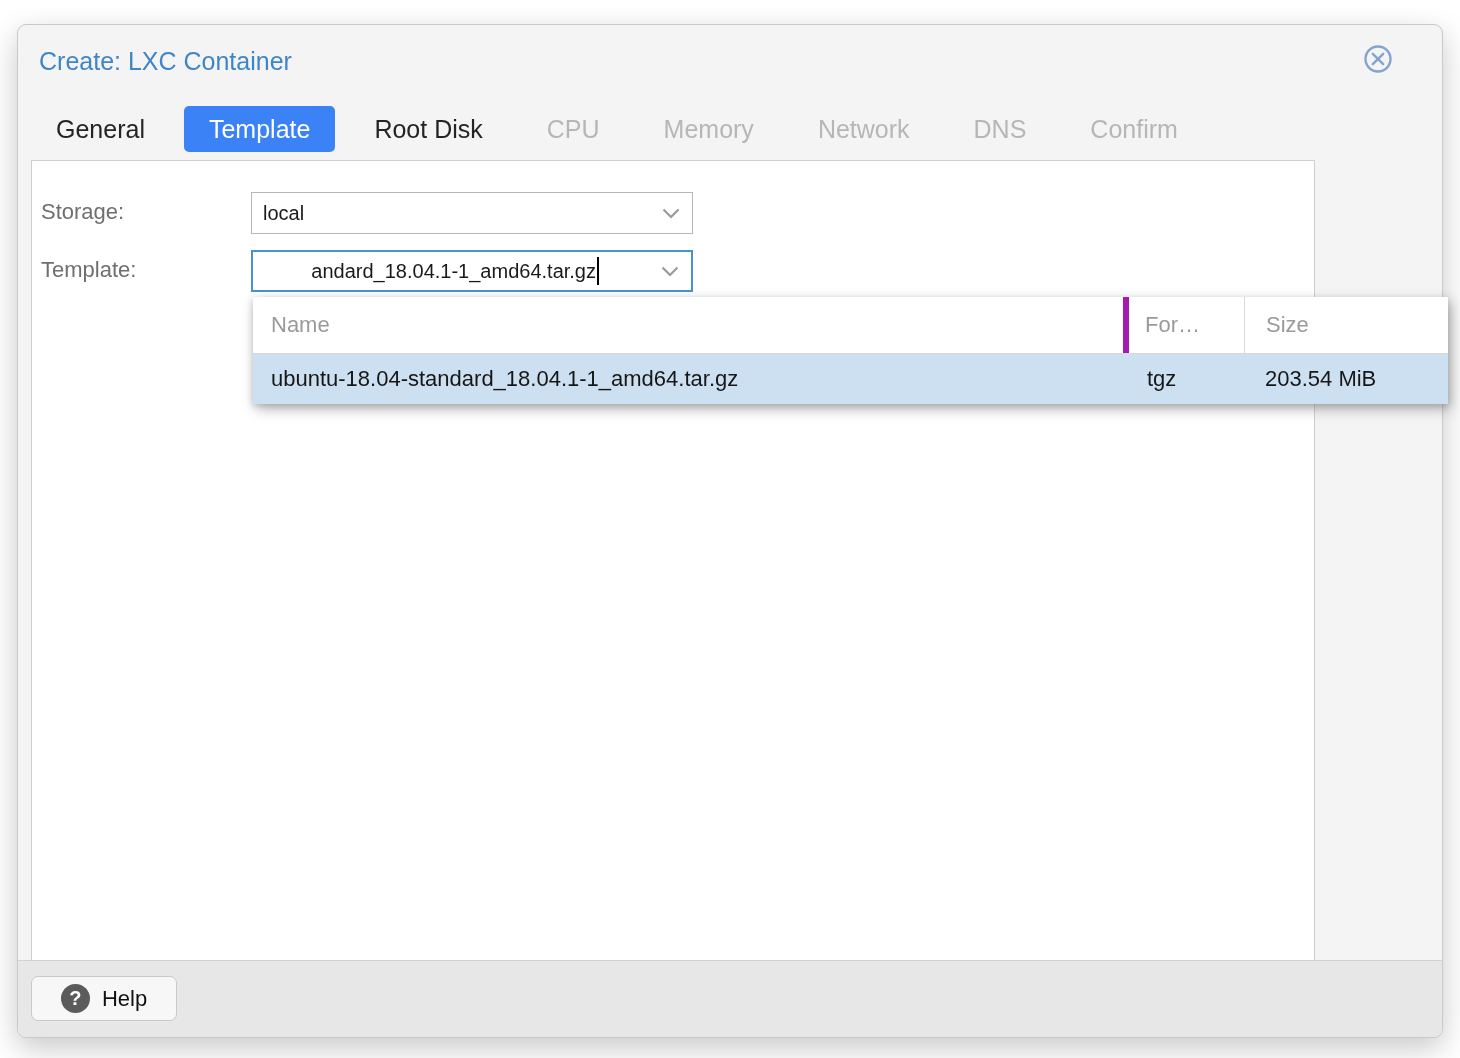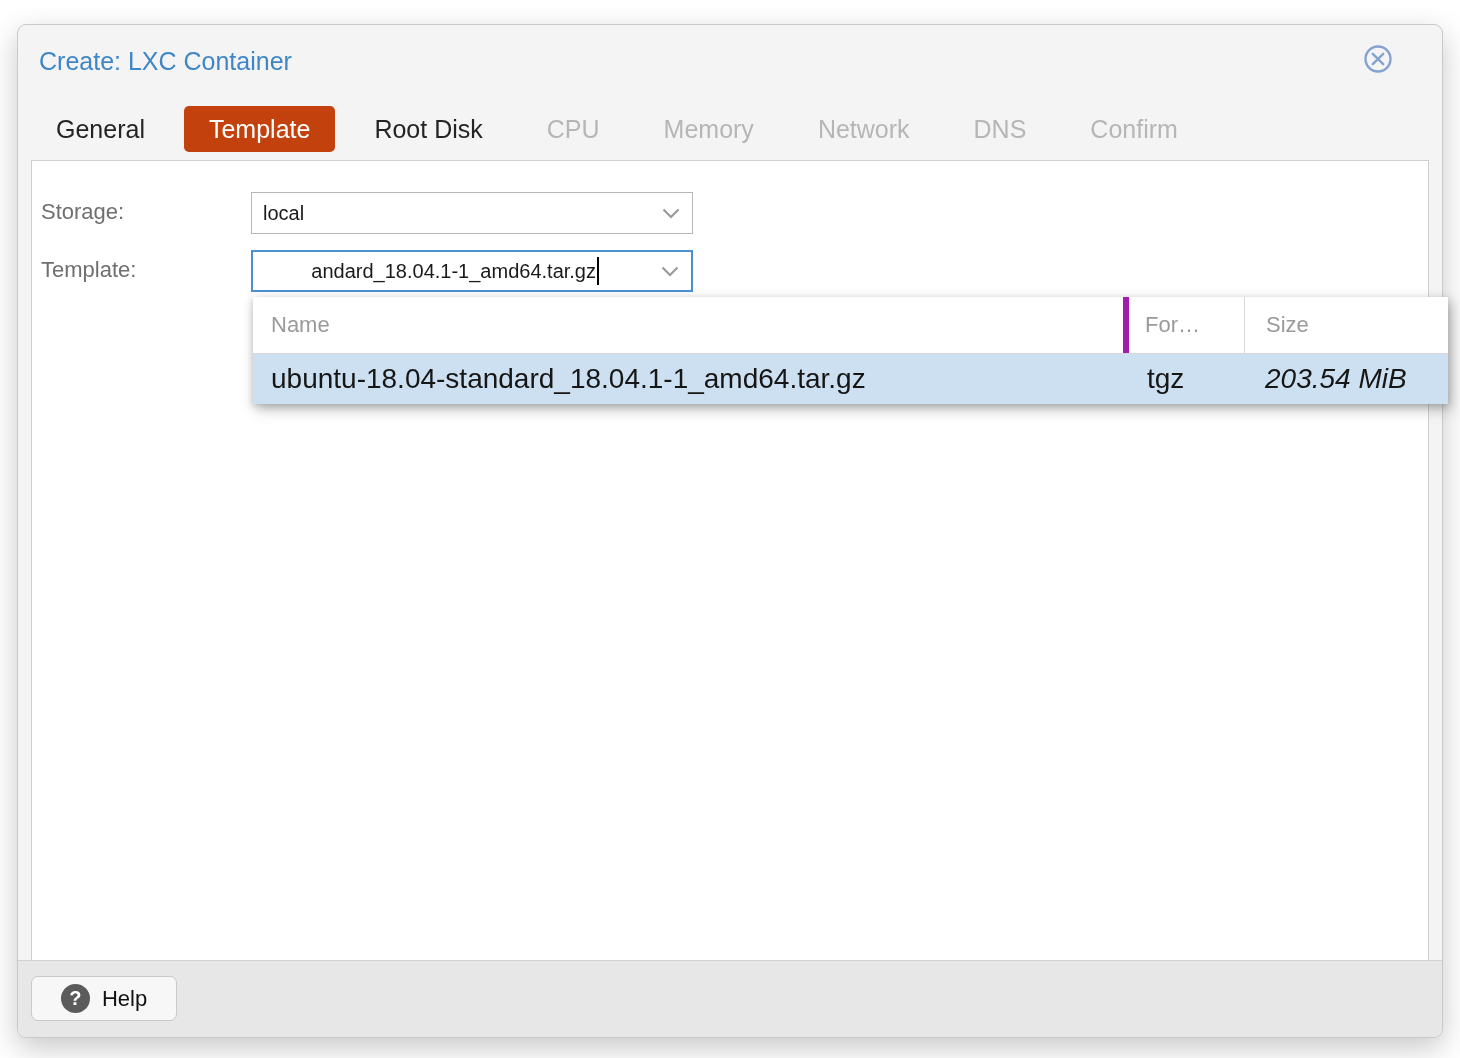--- a/index.html
+++ b/index.html
@@ -12,49 +12,49 @@
           box-shadow:0 10px 30px rgba(0,0,0,.22);box-sizing:border-box;}
 
   .dialog-title{position:absolute;left:21px;top:22px;font-size:25px;color:#3f86c7;}
 
   .close-btn{position:absolute;top:19px;right:49px;width:30px;height:30px;cursor:pointer;}
 
   
   .tabbar{position:absolute;left:13px;top:81px;display:flex;align-items:center;gap:14px;}
   .tab{height:46px;line-height:46px;padding:0 25px;font-size:25px;color:#242424;
        border-radius:5px;white-space:nowrap;cursor:pointer;}
-  .tab.active{background:#c2410c;color:#ffffff;text-align:right;}
+  .tab.active{background:#3b82f6;color:#ffffff;text-align:right;}
   .tab.disabled{color:#b6b6b6;cursor:default;}
 
   
-  .content{position:absolute;left:13px;top:135px;width:1398px;height:801px;
+  .content{position:absolute;left:13px;top:135px;width:1284px;height:801px;
            background:#ffffff;border:1px solid #cfcfcf;box-sizing:border-box;}
 
   .form-label{position:absolute;left:9px;font-size:22px;color:#6f6f6f;}
   .combo{position:absolute;left:219px;width:442px;height:42px;background:#fff;
          border:1px solid #b7b7b7;box-sizing:border-box;display:flex;align-items:center;cursor:pointer;}
   .combo.focused{border:2px solid #4a90d2;}
   .combo-value{flex:1;font-size:20px;color:#1a1a1a;padding-left:11px;white-space:nowrap;overflow:hidden;}
   .combo.focused .combo-value{display:flex;justify-content:flex-end;align-items:center;padding-left:2px;padding-right:2px;}
   .combo-trigger{width:42px;height:100%;display:flex;align-items:center;justify-content:center;flex:0 0 auto;}
   .caret{display:inline-block;width:2px;height:28px;background:#000;margin-left:1px;}
 
   
   .dropdown{position:absolute;left:235px;top:272px;width:1195px;background:#ffffff;
             box-shadow:3px 5px 12px rgba(90,90,90,.45), -1px 2px 6px rgba(120,120,120,.25);}
   .dd-header{display:flex;height:56px;border-bottom:1px solid #d8d8d8;background:#ffffff;}
   .dd-hcell{display:flex;align-items:center;font-size:22px;color:#9a9a9a;box-sizing:border-box;cursor:pointer;}
   .dd-hcell.c-name{flex:1;padding-left:18px;}
   .dd-hcell.c-format{width:121px;padding-left:16px;border-left:6px solid #a21caf;}
   .dd-hcell.c-size{width:204px;padding-left:21px;border-left:1px solid #d9d9d9;}
   .dd-row{display:flex;height:50px;background:#cde0f2;align-items:center;cursor:pointer;}
-  .dd-cell{font-size:28px;color:#161616;box-sizing:border-box;white-space:nowrap;}
+  .dd-cell{font-size:22px;color:#161616;box-sizing:border-box;white-space:nowrap;}
   .dd-cell.c-name{flex:1;padding-left:18px;}
   .dd-cell.c-format{width:121px;padding-left:24px;}
-  .dd-cell.c-size{width:204px;padding-left:21px;font-style:italic;}
+  .dd-cell.c-size{width:204px;padding-left:21px;}
 
   
   .footer{position:absolute;left:0;right:0;bottom:0;height:76px;background:#e7e7e7;
           border-top:1px solid #d2d2d2;border-radius:0 0 9px 9px;}
   .help-btn{position:absolute;left:13px;top:15px;width:146px;height:45px;background:#f7f7f7;
             border:1px solid #c9c9c9;border-radius:7px;display:flex;align-items:center;
             justify-content:center;gap:12px;box-sizing:border-box;cursor:pointer;}
   .help-icon{width:29px;height:29px;border-radius:50%;background:#5b5b5b;color:#fff;
              display:flex;align-items:center;justify-content:center;font-size:20px;font-weight:bold;}
   .help-text{font-size:22px;color:#111;}

